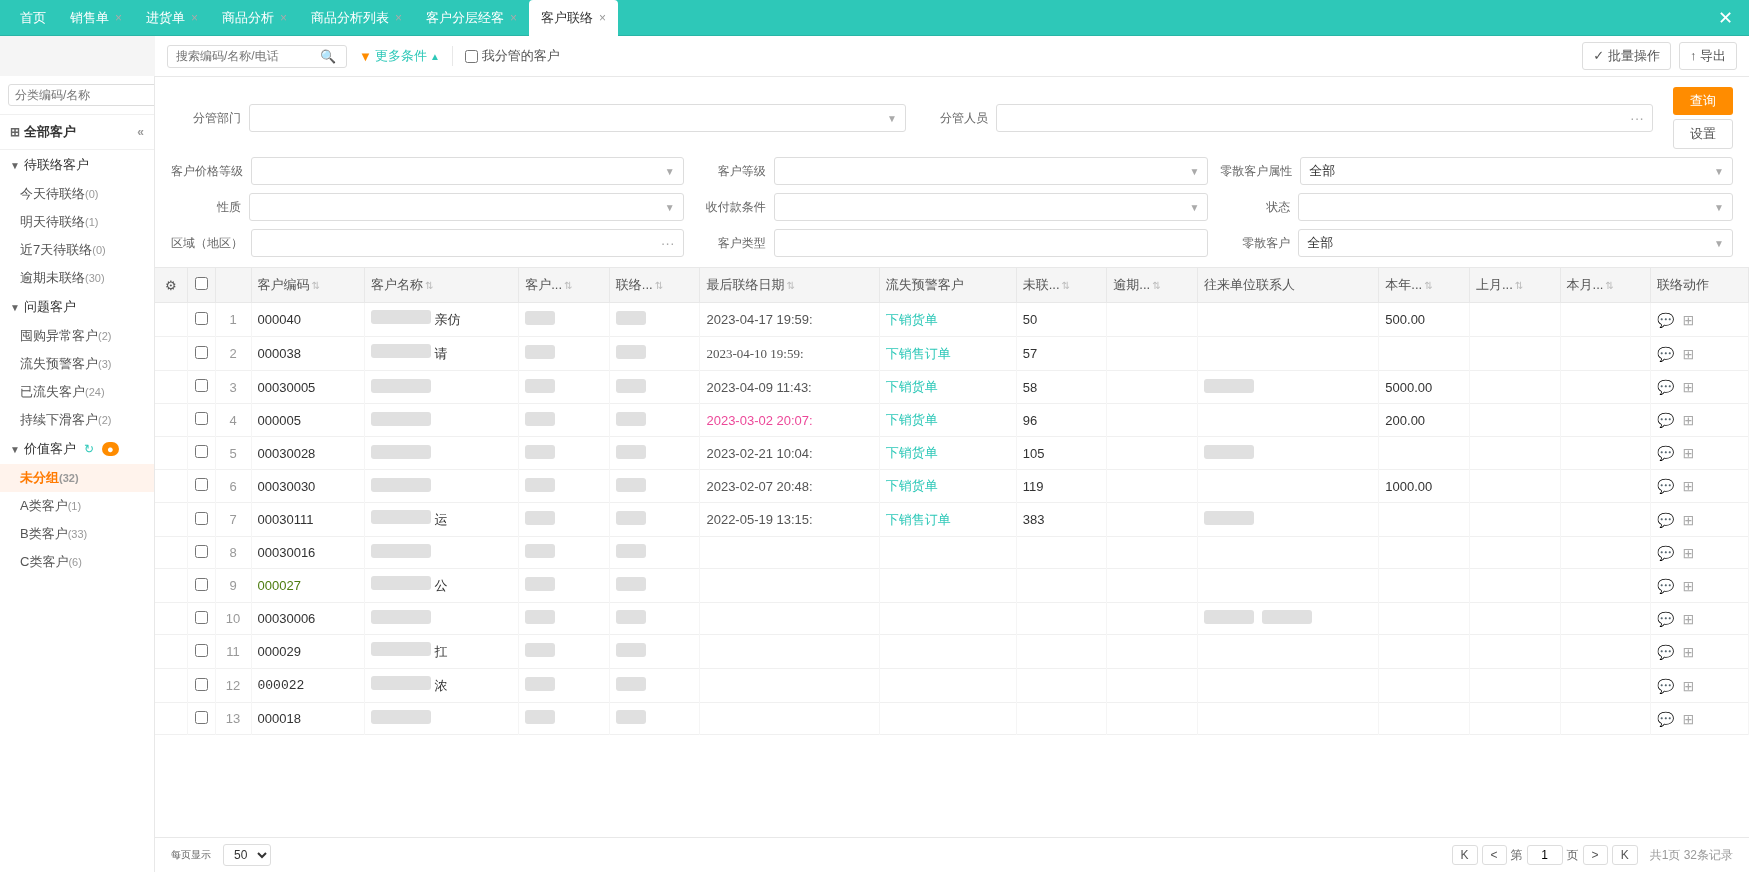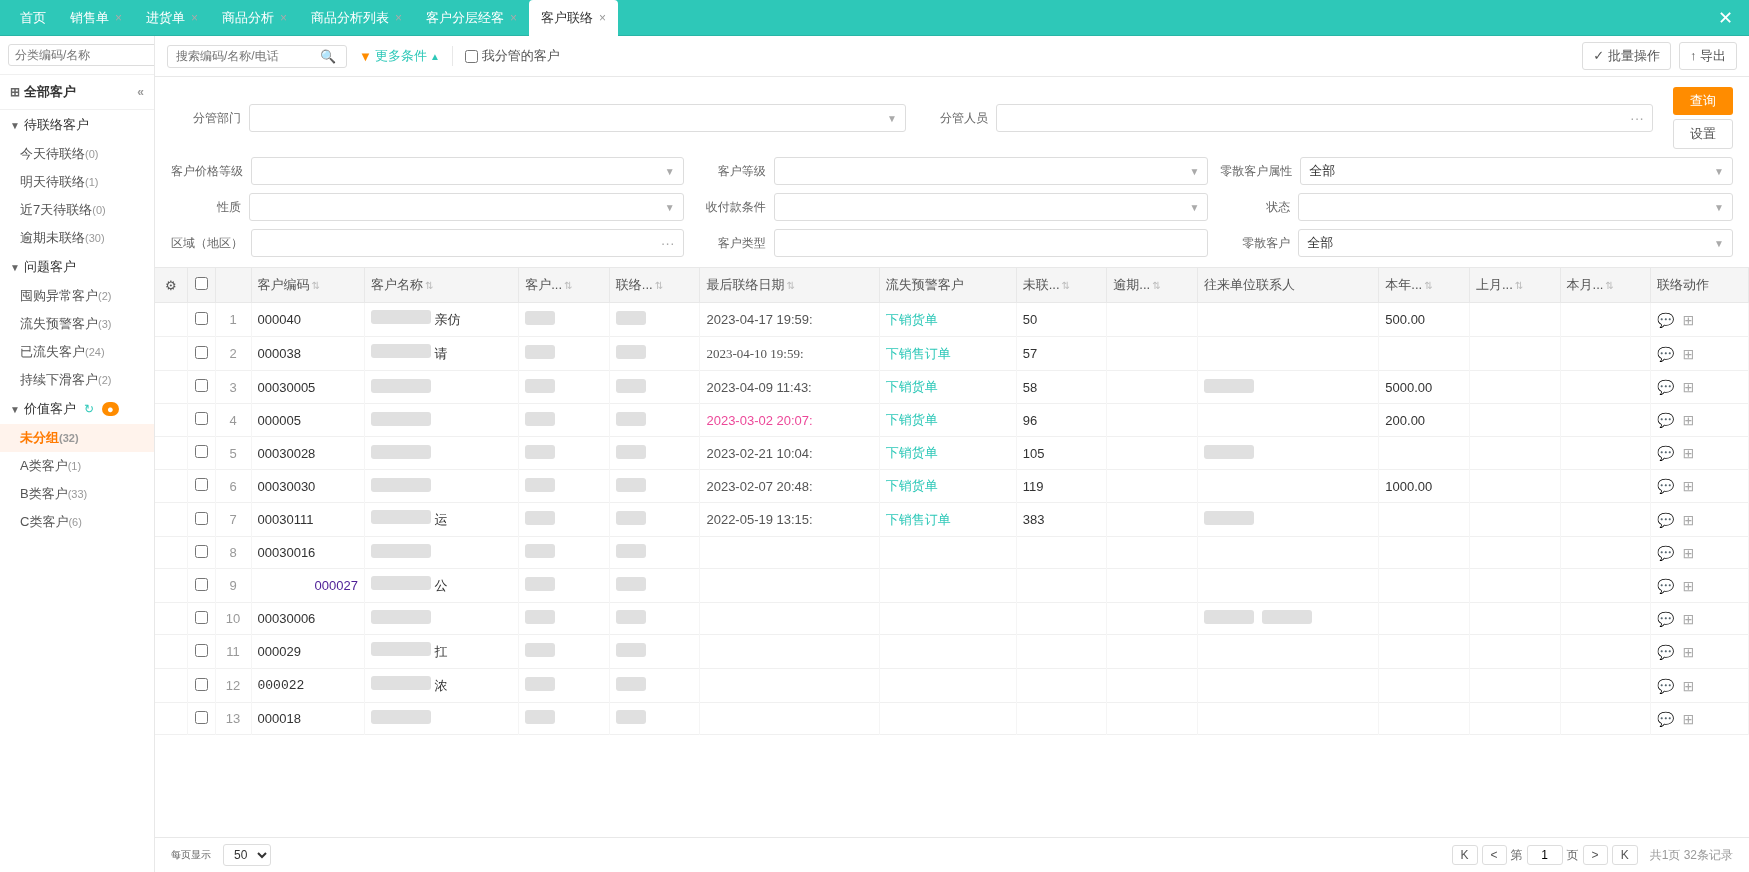--- a/index.html
+++ b/index.html
@@ -23,21 +23,21 @@
     .top-nav .nav-tab.active .close-btn { color: #999; }
     .top-nav .home-tab { color: #fff; font-size: 13px; padding: 0 12px; cursor: pointer; }
     .top-nav-close { margin-left: auto; color: #fff; font-size: 18px; cursor: pointer; padding: 0 8px; }
 
     
     .main-layout { display: flex; height: calc(872px - 36px); }
 
     
     .sidebar {
       width: 155px; background: #fff; border-right: 1px solid #e8e8e8;
-      display: flex; flex-direction: column; overflow-y: auto; flex-shrink: 0;
+      display: flex; flex-direction: column; overflow-y: auto; flex-shrink: 0; margin-top: 40px;
     }
     .sidebar-search {
       display: flex; align-items: center; padding: 8px; border-bottom: 1px solid #f0f0f0;
       gap: 4px;
     }
     .sidebar-search input {
       flex: 1; border: 1px solid #ddd; border-radius: 3px; padding: 3px 6px;
       font-size: 12px; outline: none; color: #999;
     }
 
@@ -751,21 +751,21 @@
       <div class="action-icons">
         <span class="action-icon">💬</span>
         <span class="action-icon">⊞</span>
       </div>
     </td>
   </tr>
             <tr>
     <td class="gear-cell"></td>
     <td class="checkbox-col"><input type="checkbox" style=""></td>
     <td class="row-num">9</td>
-    <td style="color:#4c1d95;text-align:right;">000027</td>
+    <td style="color:#4d7c0f;">000027</td>
     <td>
       <span class="blurred" style="width:60px;"></span>
       <span style="color:#333;">公</span>
     </td>
     <td><span class="blurred" style="width:30px;"></span></td>
     <td><span class="blurred" style="width:30px;"></span></td>
     <td style="color:#555;"></td>
     <td>
       
     </td>

